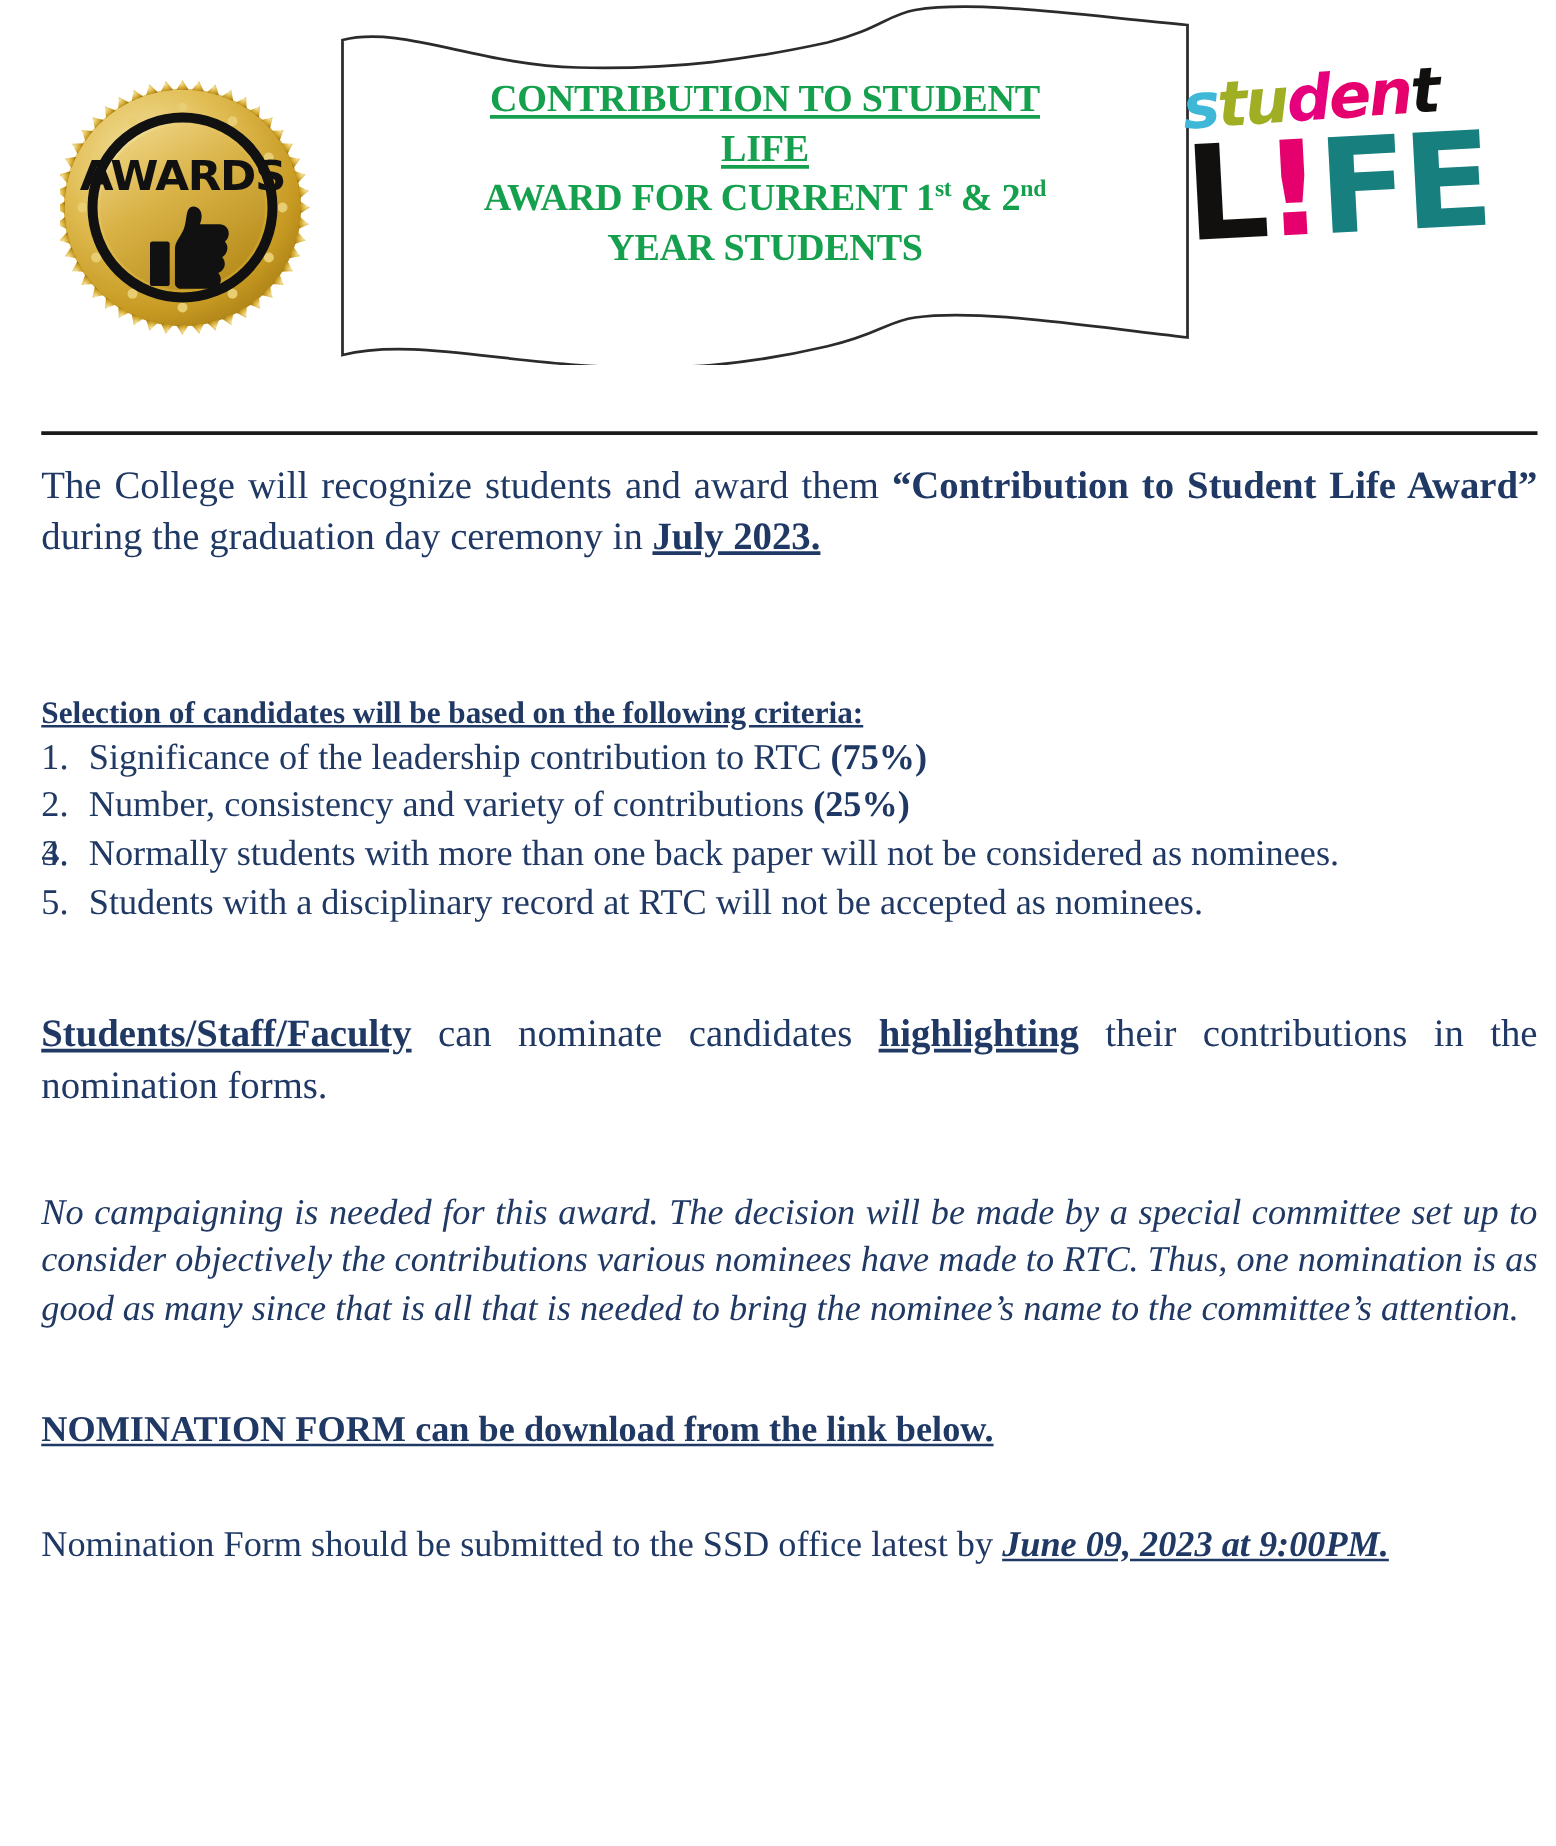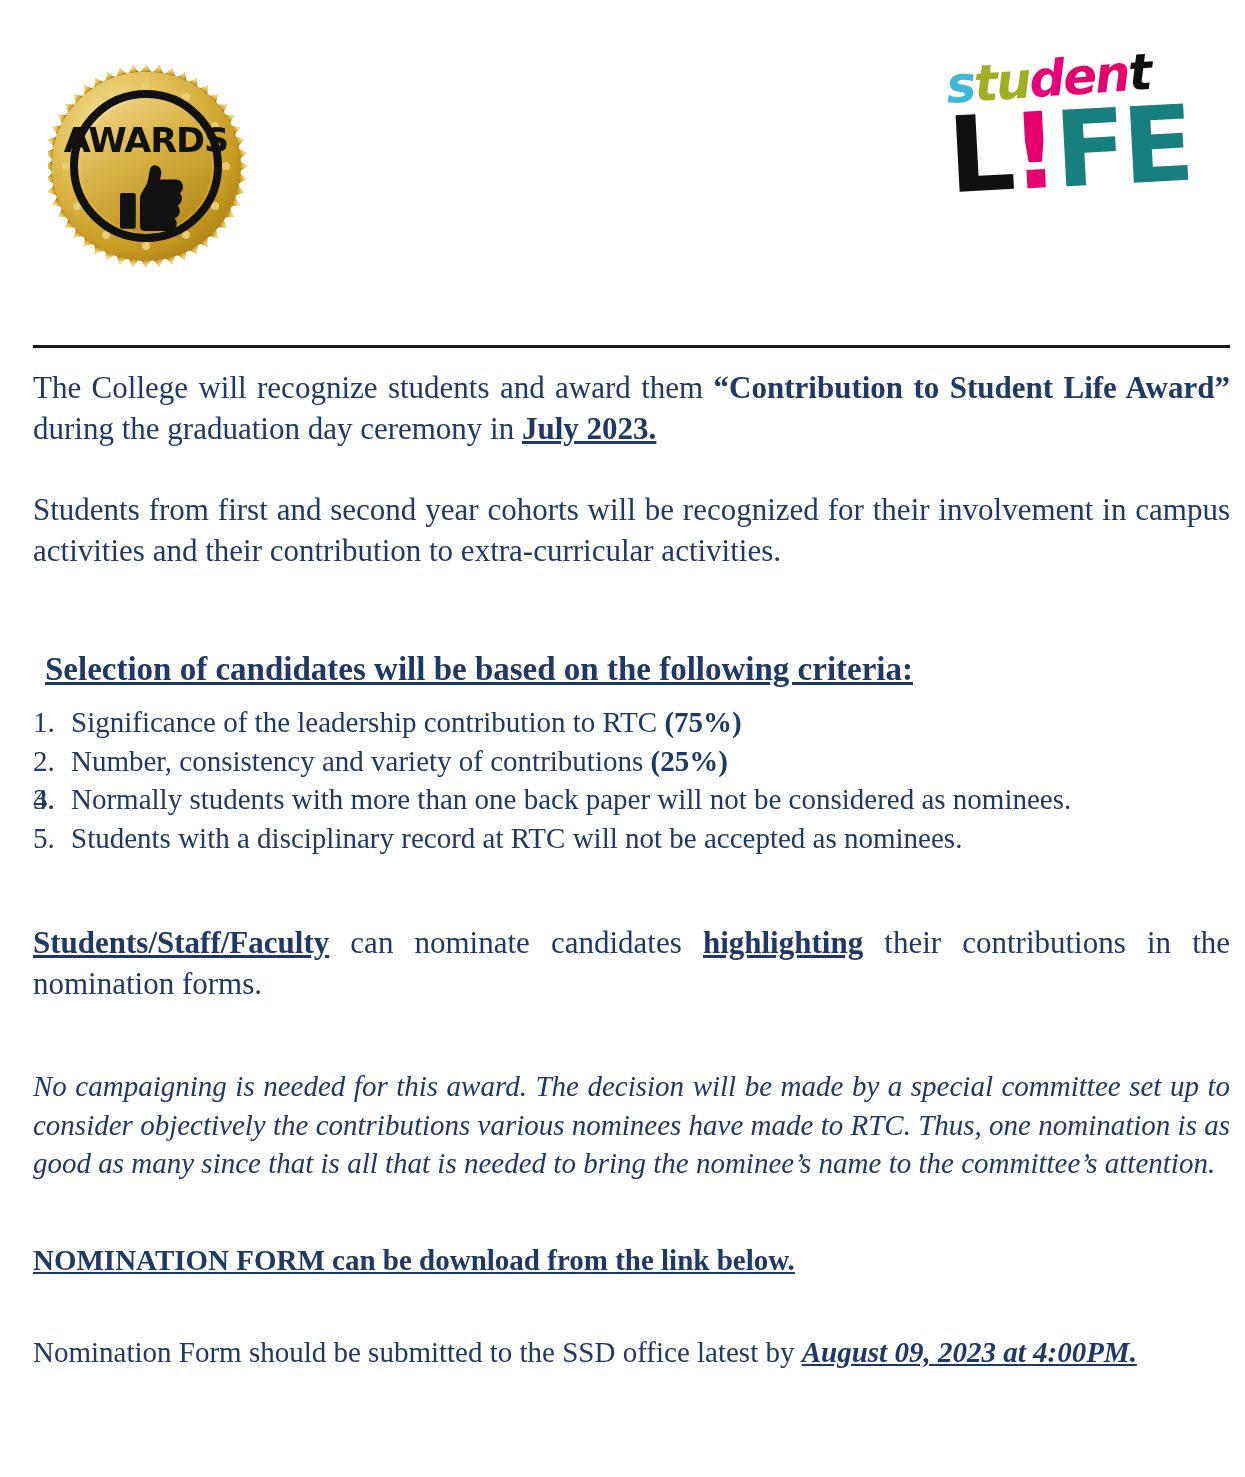--- a/index.html
+++ b/index.html
@@ -128,22 +128,22 @@
   .gap-d { height: 62px; }
   .gap-e { height: 58px; }
   .gap-f { height: 54px; }
 
   .b { font-weight: bold; }
   .u { text-decoration: underline; text-underline-offset: 2px; }
   .bu { font-weight: bold; text-decoration: underline; text-underline-offset: 2px; }
   .biu { font-weight: bold; font-style: italic; text-decoration: underline; text-underline-offset: 2px; }
 
   h2.crit-head {
-    margin: 12px;
-    font-size: 33px;
+    margin: 0;
+    font-size: 25px;
     font-weight: bold;
     text-decoration: underline;
     text-underline-offset: 2px;
     line-height: 1.32;
   }
 
   ol.criteria {
     margin: 0;
     padding: 0;
     list-style: none;
@@ -393,36 +393,55 @@
           <path d="M19 28 L19 54 C19 56 21 58 23 58 L47 58 C51 58 54 55 54 51
                    C54 49 53 47 52 46 C55 45 57 42 57 39 C57 37 56 35 55 34
                    C57 33 59 30 59 27 C59 25 58 23 57 22 C59 21 60 18 60 16
                    C60 12 57 9 53 9 L38 9 C38 9 41 2 38 -2 C36 -5 31 -6 29 -2
                    C27 2 28 10 24 16 C22 20 19 23 19 28 Z"></path>
         </g>
       </g>
     </svg>
   </div>
 
+  <div class="banner-wrap">
+    <svg class="banner-svg" width="700" height="290" viewBox="0 0 700 290">
+      <path d="M12,30
+               C 60,18 120,50 200,52
+               C 280,54 340,45 400,32
+               C 440,22 448,10 470,6
+               C 520,-2 600,10 688,18
+               L 688,268
+               C 600,258 520,245 470,252
+               C 448,255 440,266 400,275
+               C 340,289 280,296 200,290
+               C 120,284 60,270 12,282 Z" fill="#ffffff" stroke="#2b2b2b" stroke-width="2.2"></path>
+    </svg>
+    <div class="banner-text">
+      <div class="ul">CONTRIBUTION TO STUDENT</div>
+      <div class="ul">LIFE</div>
+      <div><span>AWARD FOR CURRENT 1</span><sup>st</sup><span> &amp; 2</span><sup>nd</sup></div>
+      <div>YEAR STUDENTS</div>
+    </div>
+  </div>
 
   <div class="logo-wrap">
     <div class="logo-top"><span class="c-cyan">s</span><span class="c-olive">t</span><span class="c-olive">u</span><span class="c-magenta">d</span><span class="c-pink">e</span><span class="c-pink">n</span><span class="c-black">t</span></div>
     <div class="logo-bot"><span class="c-black">L</span><span class="c-pink">!</span><span class="c-teal">F</span><span class="c-teal">E</span></div>
   </div>
 </div>
 
 <div class="rule"></div>
 
 <div class="content">
 
   <p class="para"><span>The College will recognize students and award them </span><span class="b">“Contribution to Student Life Award”</span><span> during the graduation day ceremony in </span><span class="bu">July 2023.</span></p>
 
   <div class="gap-a"></div>
 
-  <p class="para">Students from first and second year cohorts will be recognized for their involvement in campus activities and their contribution to extra-curricular activities.</p>
 
   <div class="gap-b"></div>
 
   <h2 class="crit-head">Selection of candidates will be based on the following criteria:</h2>
 
   <ol class="criteria">
     <li><span class="num">1.</span><span>Significance of the leadership contribution to RTC </span><span class="b">(75%)</span></li>
     <li><span class="num">2.</span><span>Number, consistency and variety of contributions </span><span class="b">(25%)</span></li>
     <li><span class="num">3.</span></li>
     <li class="nojust"><span class="num">4.</span><span>Normally students with more than one back paper will not be considered as nominees.</span></li>
@@ -436,14 +455,14 @@
   <div class="gap-d"></div>
 
   <p class="italicpara">No campaigning is needed for this award. The decision will be made by a special committee set up to consider objectively the contributions various nominees have made to RTC. Thus, one nomination is as good as many since that is all that is needed to bring the nominee’s name to the committee’s attention.</p>
 
   <div class="gap-e"></div>
 
   <p class="centerline"><span class="u">NOMINATION FORM can be download from the link below.</span></p>
 
   <div class="gap-f"></div>
 
-  <p class="lastline"><span>Nomination Form should be submitted to the SSD office latest by </span><span class="biu">August 09, 2023 at 4:00PM.</span></p>
+  <p class="lastline"><span>Nomination Form should be submitted to the SSD office latest by </span><span class="biu">June 09, 2023 at 9:00PM.</span></p>
 </div>
 
 </body></html>

